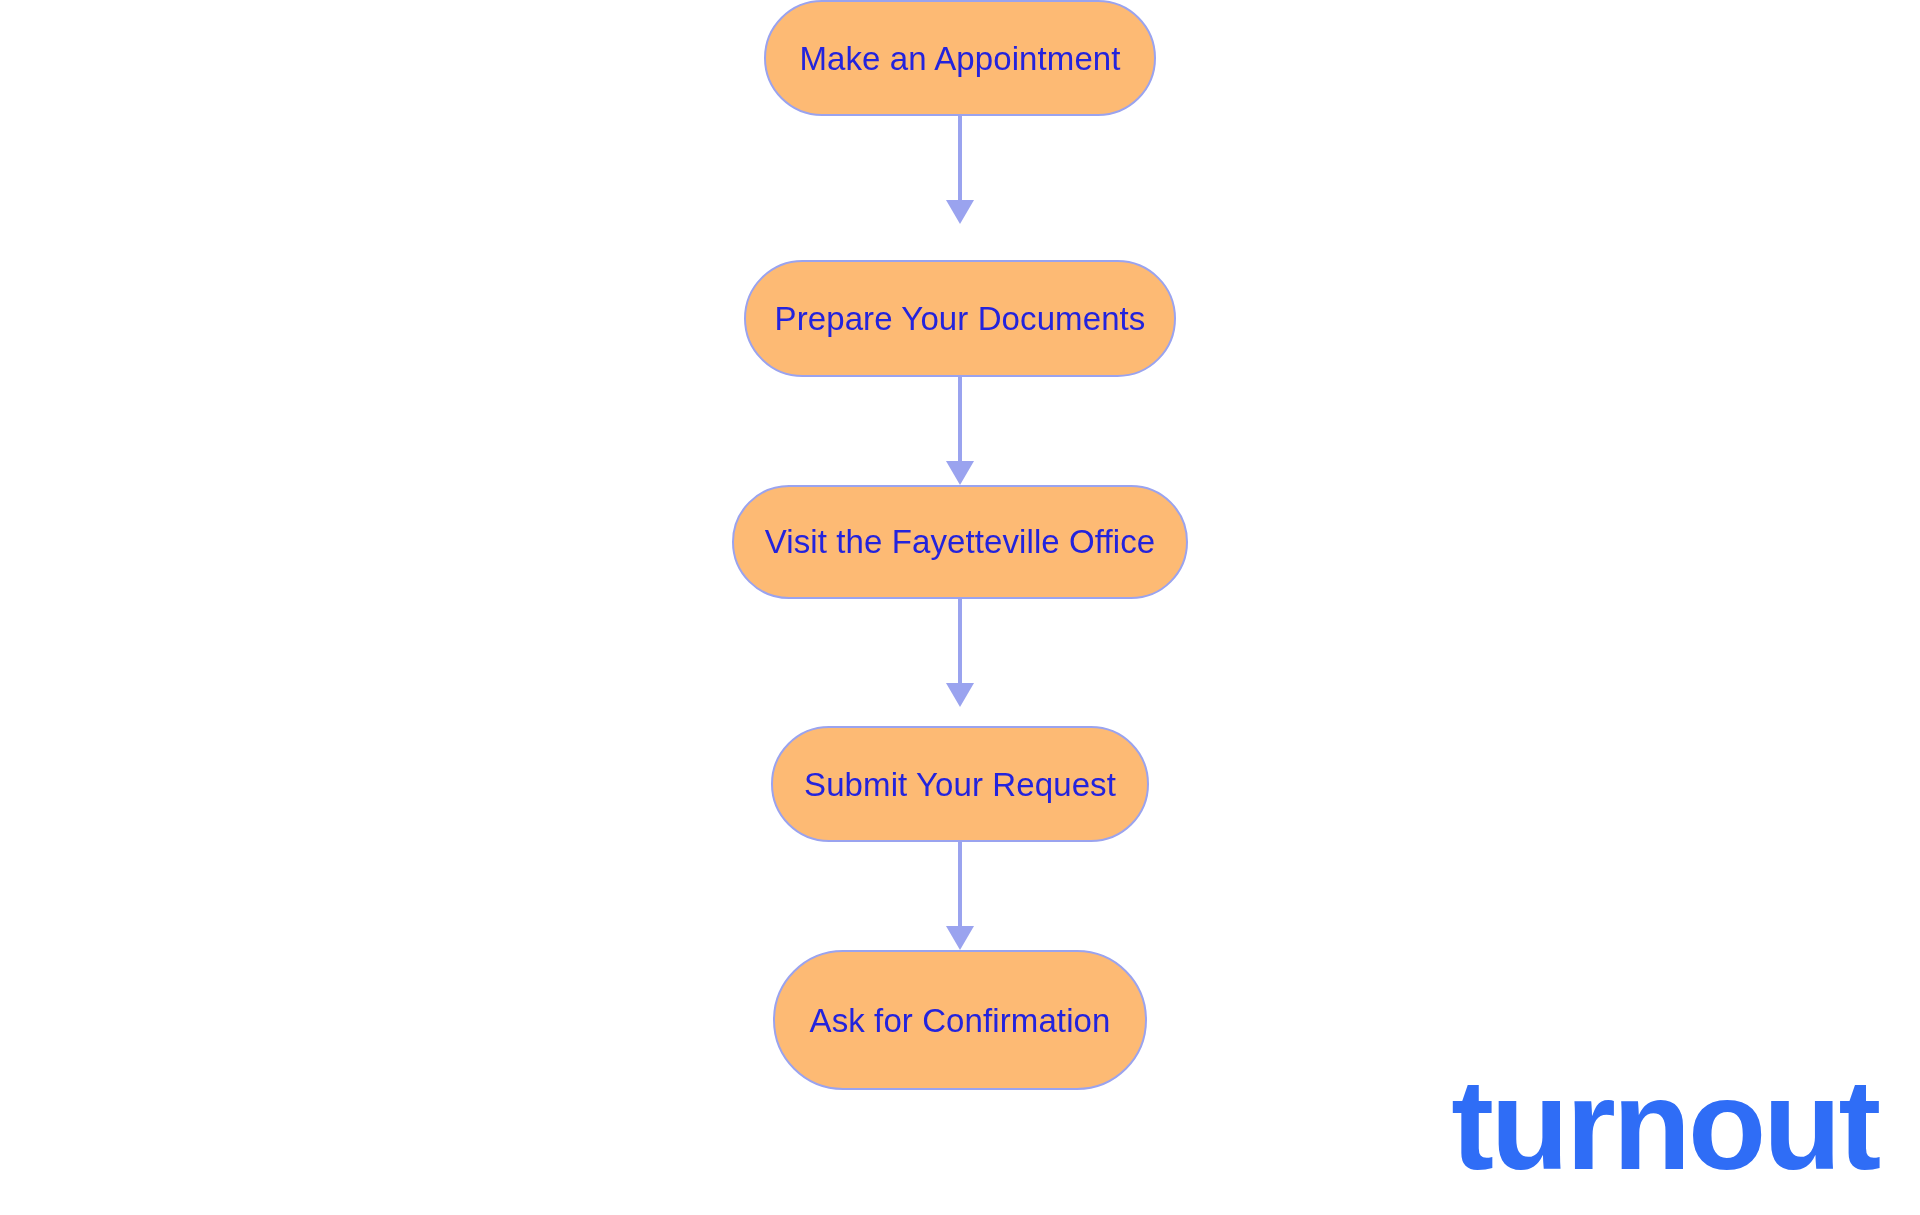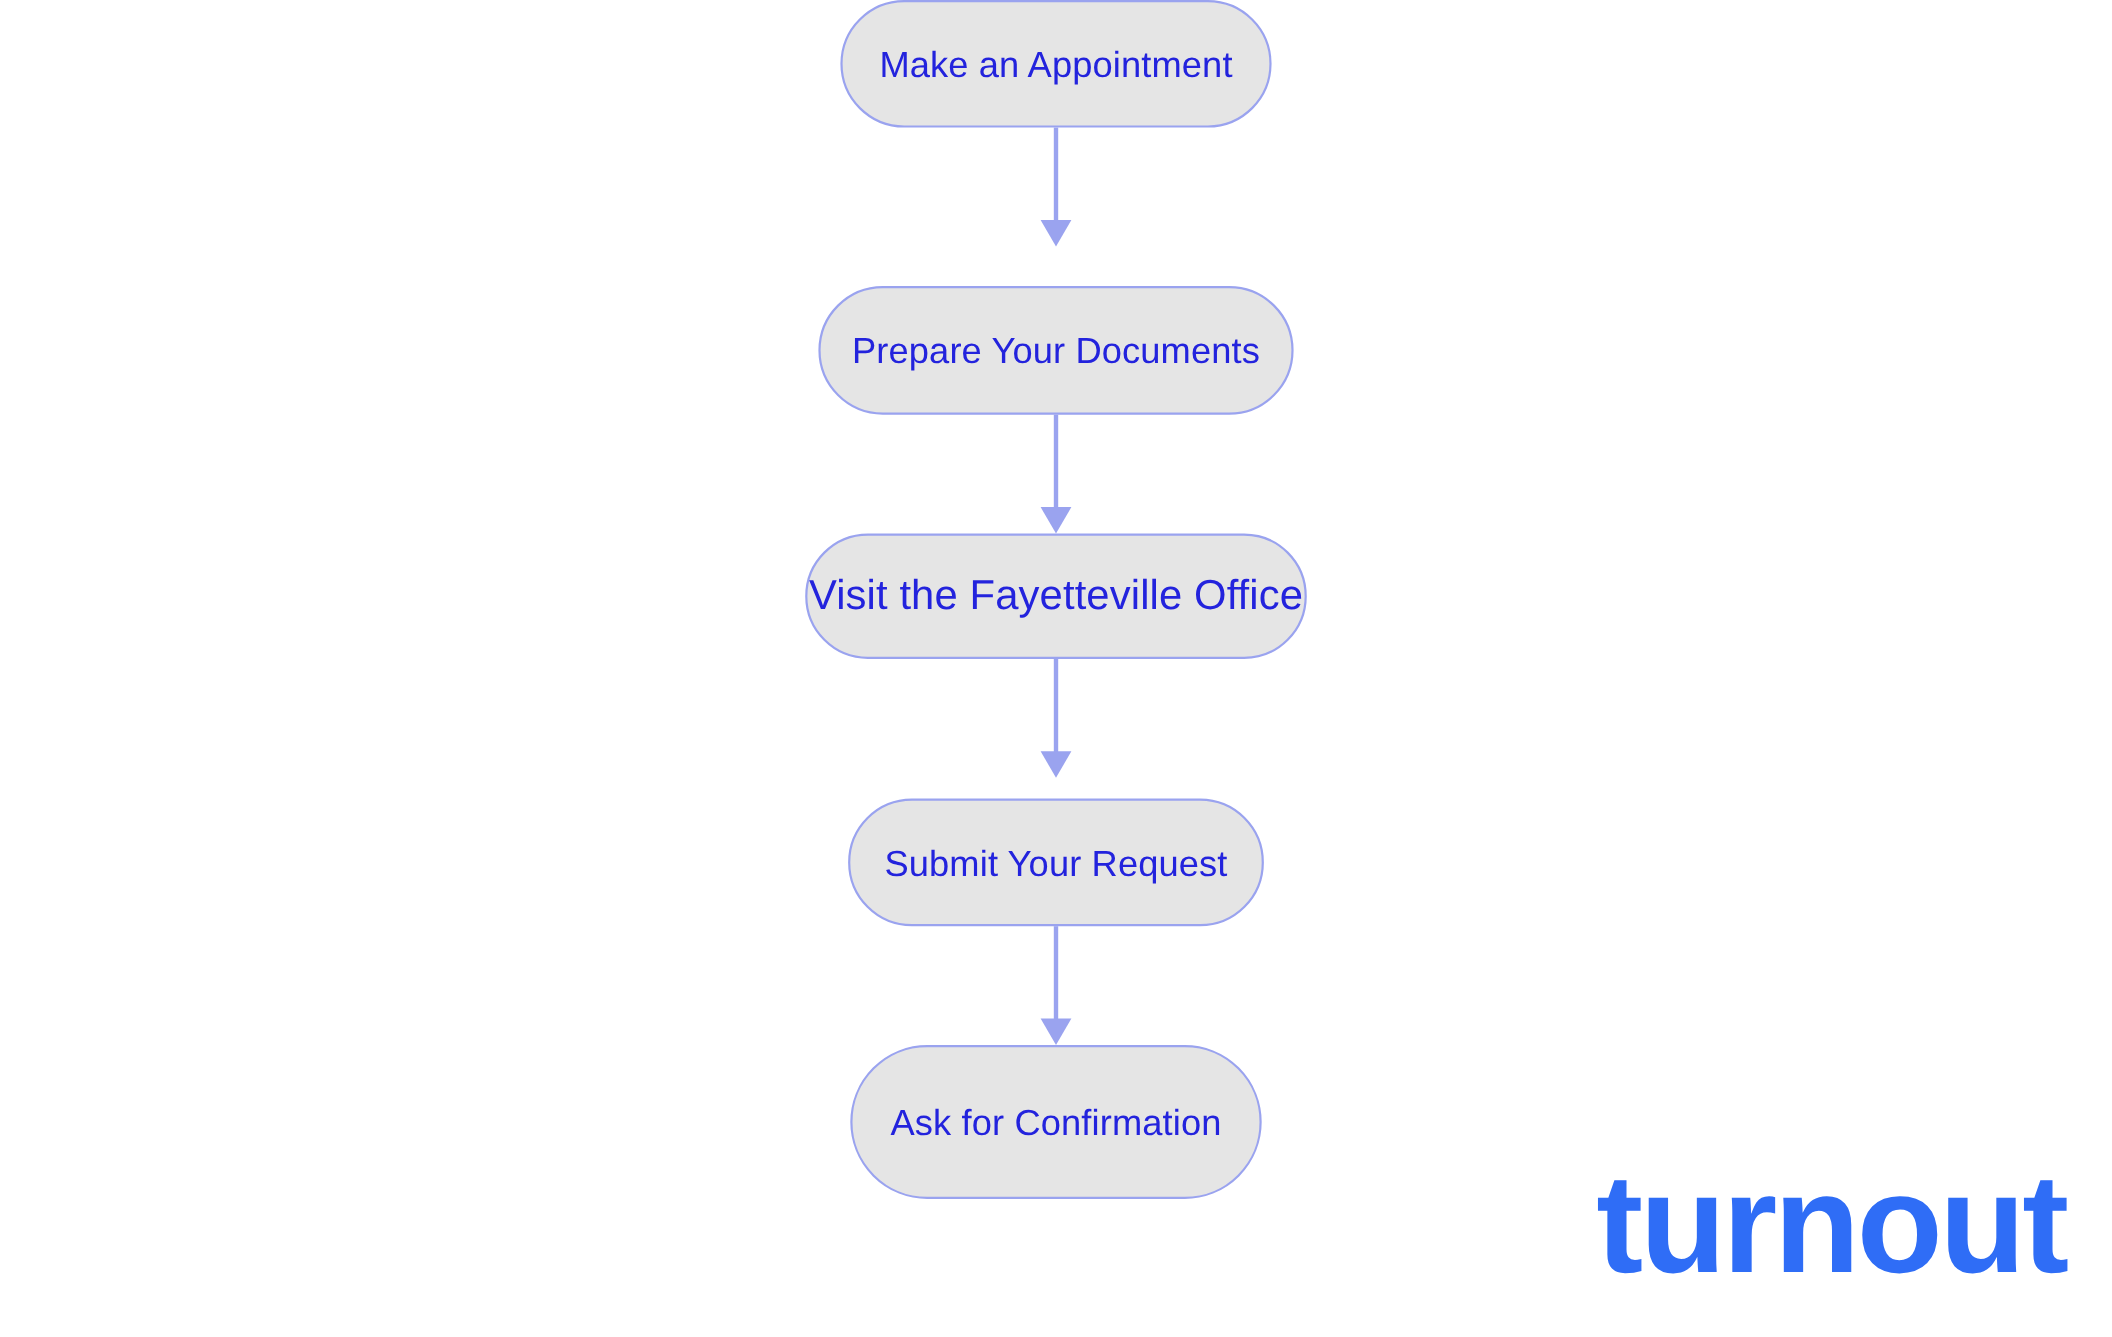--- a/index.html
+++ b/index.html
@@ -30,21 +30,21 @@
     top: 0;
     width: 1920px;
     height: 1090px;
     display: flex;
     flex-direction: column;
     align-items: center;
   }
 
   .node {
     box-sizing: border-box;
-    background: #e5e5e5;
+    background: #fdba74;
     border: 2px solid #9aa3ef;
     border-radius: 999px;
     display: flex;
     align-items: center;
     justify-content: center;
     color: #2323dd;
     font-family: "Liberation Sans", sans-serif;
     font-weight: 400;
     letter-spacing: 0.1px;
     white-space: nowrap;
@@ -52,21 +52,21 @@
   }
 
   .node-label {
     display: block;
     line-height: 1;
   }
 
   
   .node-0 { width: 392px; height: 120px; font-size: 33px; }
   .node-1 { width: 432px; height: 120px; font-size: 33px; margin-top: 36px; }
-  .node-2 { width: 456px; height: 118px; font-size: 38px; }
+  .node-2 { width: 456px; height: 118px; font-size: 33px; }
   .node-3 { width: 378px; height: 120px; font-size: 33px; margin-top: 19px; }
   .node-4 { width: 374px; height: 144px; font-size: 33px; }
 
   
   .connector {
     width: 40px;
     height: 108px;
     position: relative;
     flex: none;
   }
@@ -88,21 +88,21 @@
     height: 0;
     border-left: 14px solid transparent;
     border-right: 14px solid transparent;
     border-top: 24px solid #9aa3ef;
   }
 
   
   .brand {
     position: absolute;
     right: 42px;
-    bottom: 38px;
+    bottom: 26px;
     font-family: "Liberation Sans", sans-serif;
     font-weight: 700;
     font-size: 128px;
     line-height: 1;
     color: #2f6df6;
     letter-spacing: -3px;
     user-select: none;
   }
 </style>
 </head>

